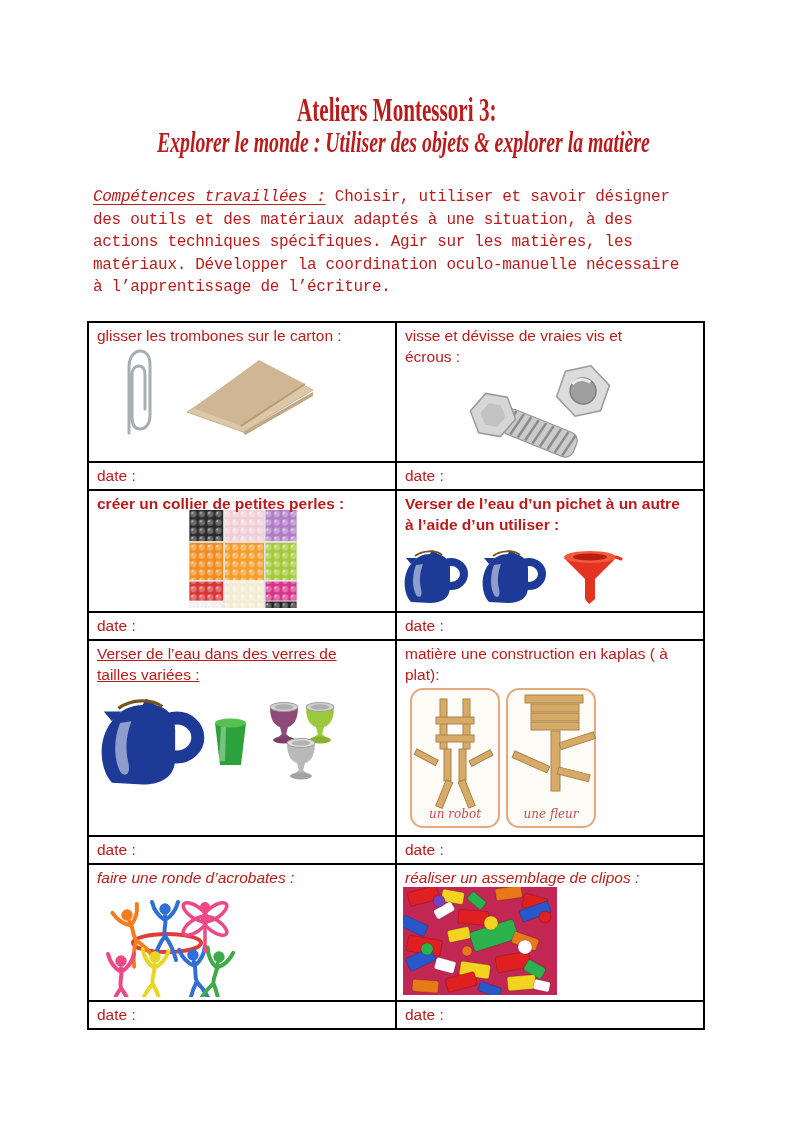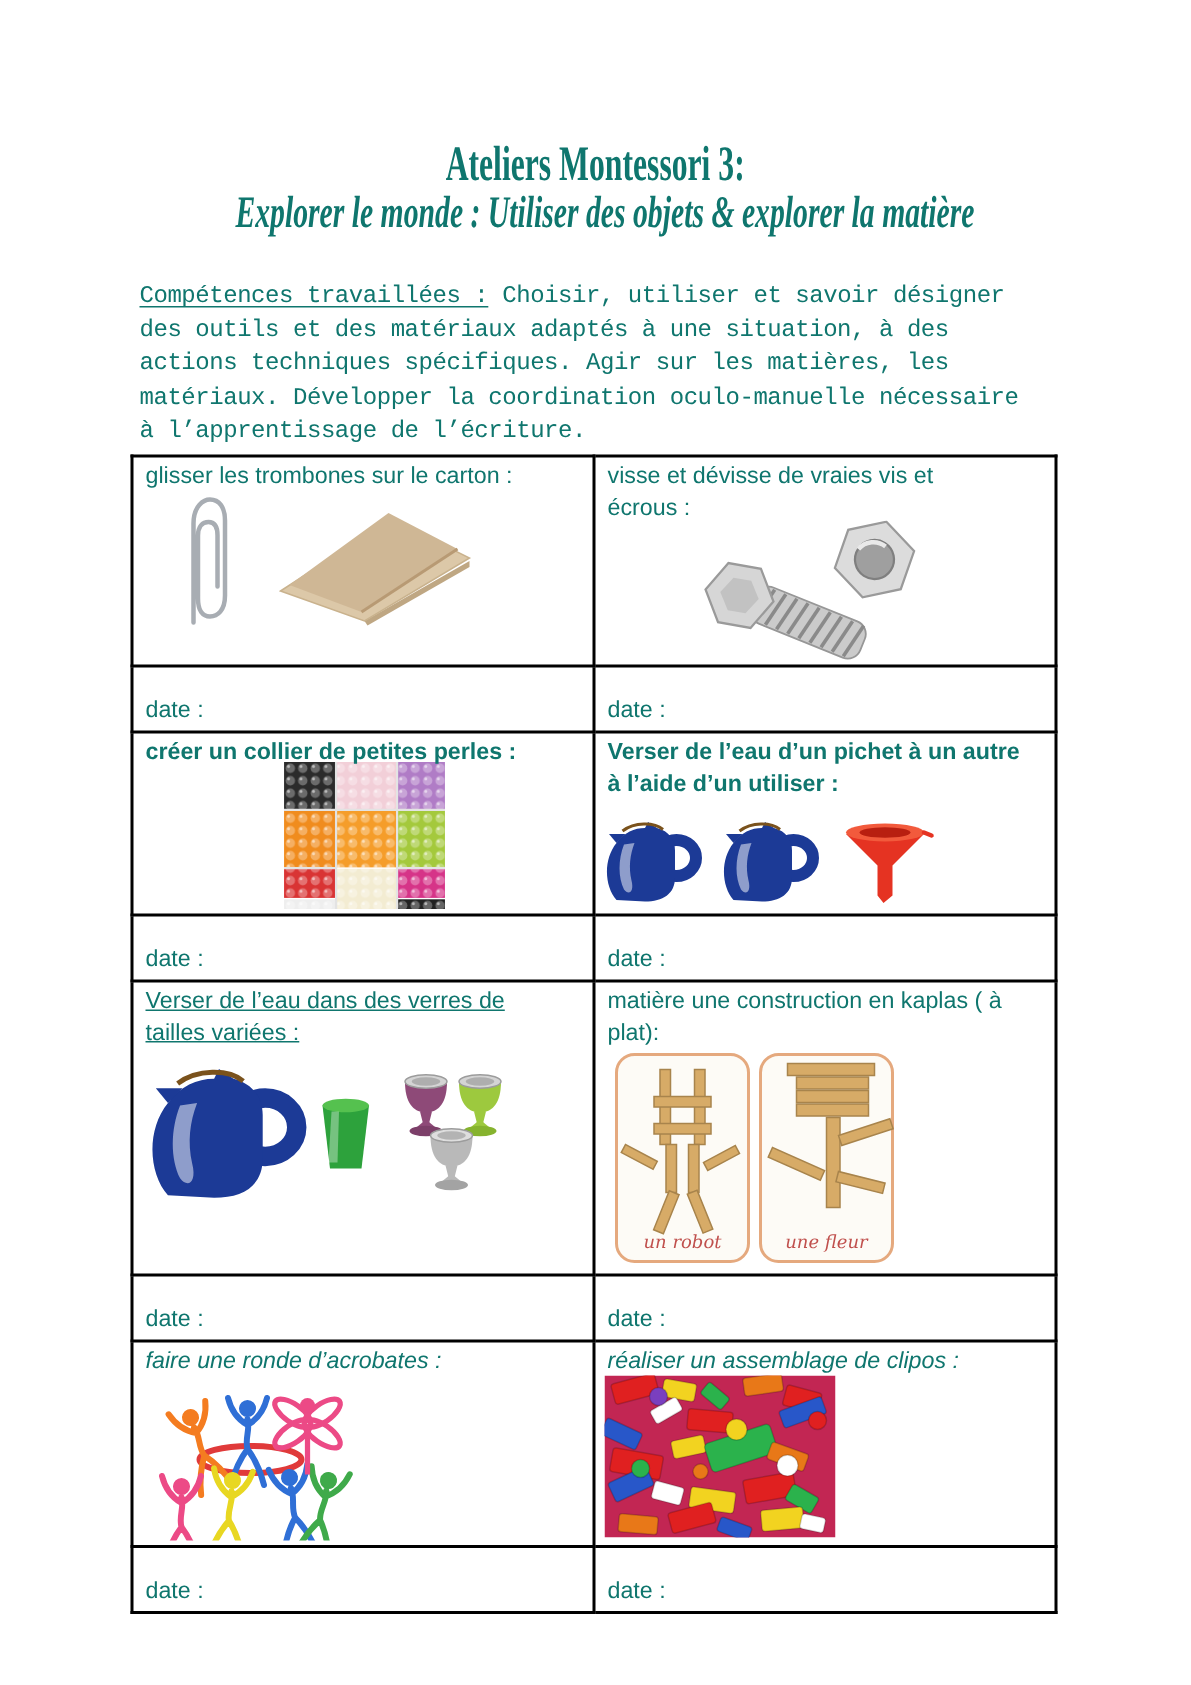--- a/index.html
+++ b/index.html
@@ -1,21 +1,21 @@
 <!DOCTYPE html>
 <html><head>
 <meta charset="utf-8">
 <style>
   html,body{margin:0;padding:0;background:#fff;}
   .page{
     position:relative;
     width:794px;height:1123px;
     background:#fff;
     font-family:"Liberation Sans",sans-serif;
-    color:#0f766e;
+    color:#b91c1c;
     overflow:hidden;
   }
   
   .title-wrap{padding-top:94px;text-align:center;}
   .doc-title{
     display:inline-block;
     font-family:"Liberation Serif",serif;
     font-weight:bold;
     font-size:33px;line-height:32px;
     transform:scaleX(0.64);
@@ -34,41 +34,41 @@
     white-space:nowrap;
   }
   
   .intro{
     margin:28px 0 0 93px;
     width:600px;
     font-family:"Liberation Mono","DejaVu Sans Mono",monospace;
     font-size:16px;line-height:22.5px;
     letter-spacing:-0.3px;
   }
-  .ul{text-decoration:underline;text-underline-offset:3px;}
+  .ul{text-decoration:underline;text-underline-offset:3px;font-style:italic;}
   
   table.acts{
-    margin:4px 0 0 87px;
+    margin:22px 0 0 87px;
     border-collapse:collapse;
     table-layout:fixed;
     width:616px;
   }
   table.acts td{
     border:2px solid #000;
     vertical-align:top;
     padding:2px 8px 0 8px;
     font-size:15.5px;line-height:21px;
     position:relative;
     overflow:hidden;
   }
   tr.rc1 td{height:136px;}
   tr.rc2 td{height:118px;font-weight:bold;}
   tr.rc3 td{height:192px;}
   tr.rc4 td{height:133px;font-style:italic;}
-  tr.rd td{height:24px;padding-top:18px;}
+  tr.rd td{height:24px;padding-top:2px;}
   .lbl{position:relative;z-index:2;}
   .w250{max-width:250px;}
   .w275{max-width:277px;}
   .w280{max-width:268px;text-decoration:underline;}
   .art{position:absolute;z-index:1;}
 </style>
 </head>
 <body>
 
 <svg width="0" height="0" style="position:absolute" aria-hidden="true">

